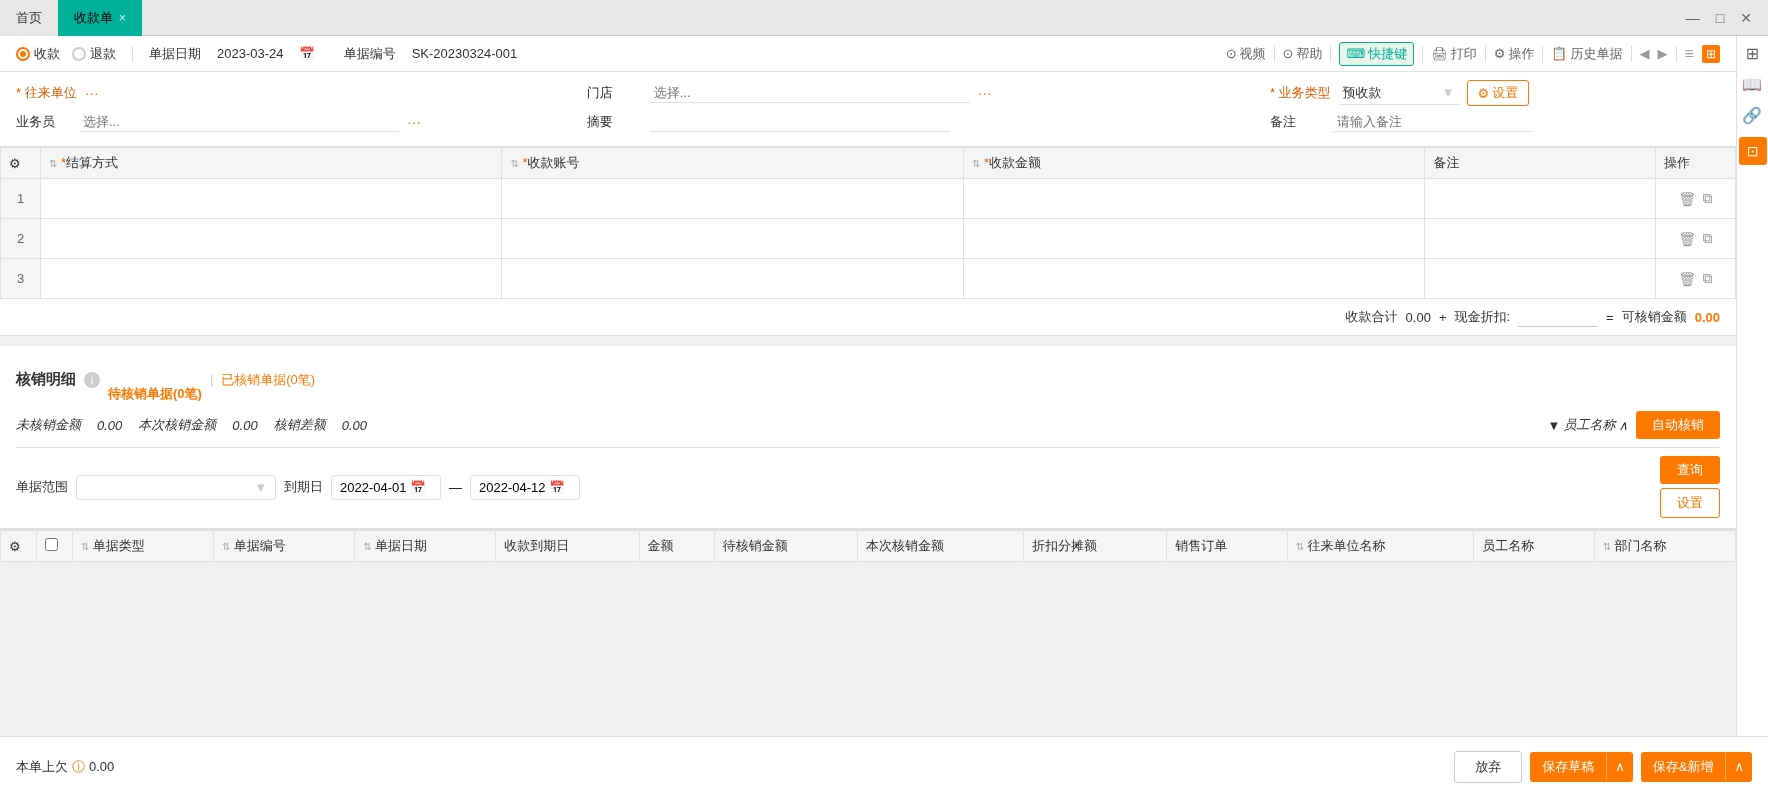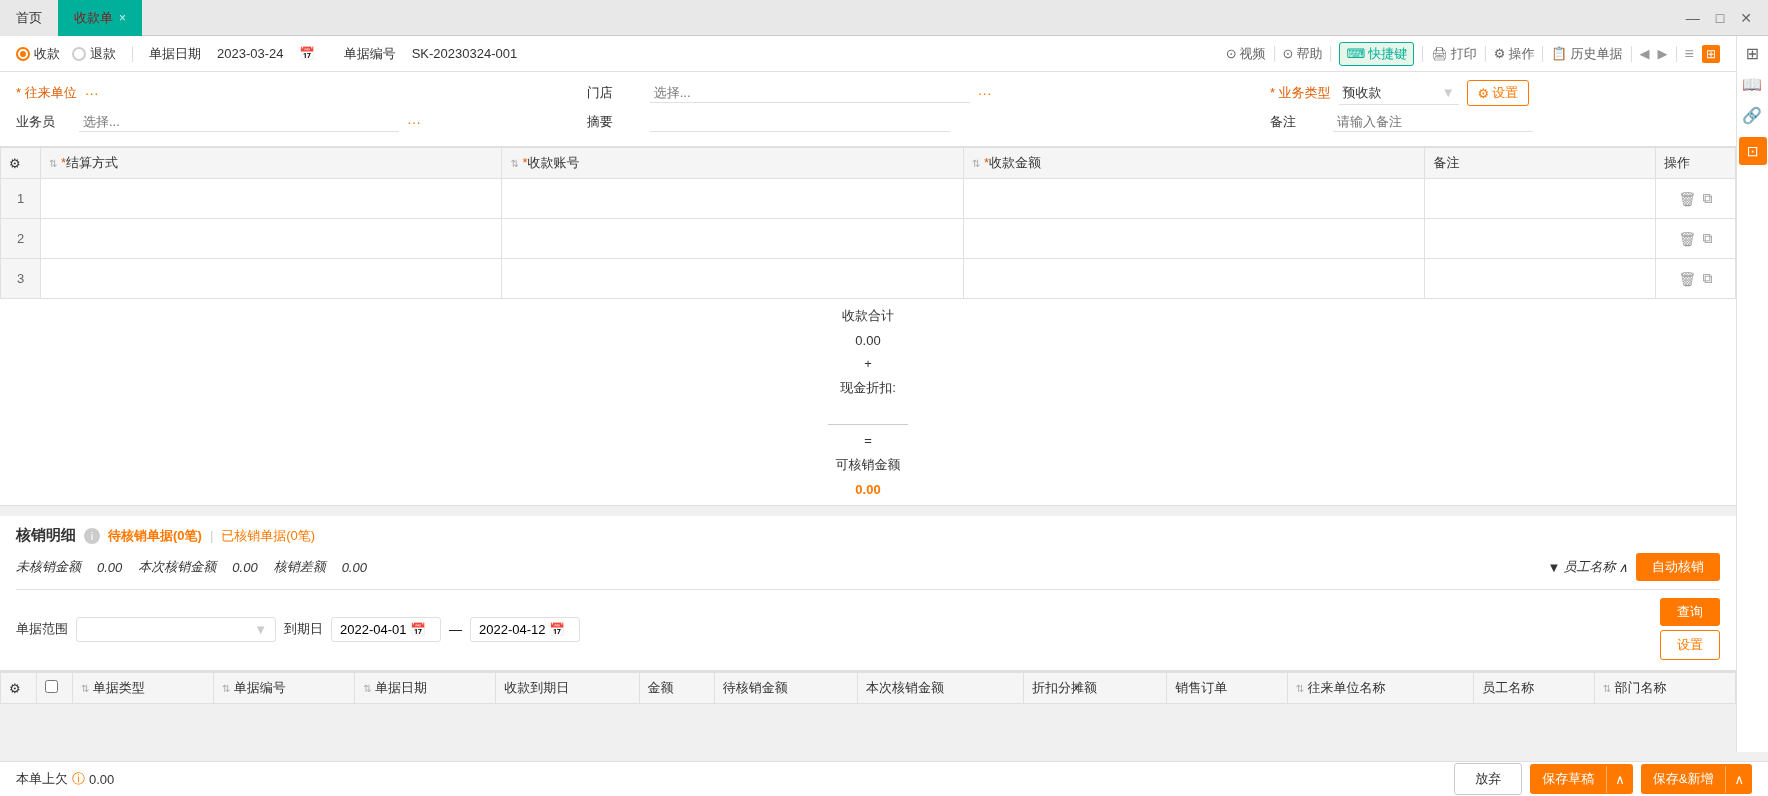--- a/index.html
+++ b/index.html
@@ -77,36 +77,36 @@
       border: 1px solid #e0e0e0; padding: 0; height: 40px;
     }
     .data-table .row-num { text-align: center; color: #666; width: 40px; background: #f5f5f5; }
     .action-cell { display: flex; align-items: center; justify-content: center; gap: 6px; }
     .action-icon { color: #999; cursor: pointer; font-size: 14px; }
 
     
     .summary-row {
       background: #fff; display: flex; align-items: center; justify-content: flex-end;
       padding: 8px 16px; gap: 8px; border-bottom: 1px solid #e0e0e0;
-      font-size: 13px; color: #333; flex-direction: column;
+      font-size: 13px; color: #333;
     }
     .summary-highlight { color: #ff7800; font-weight: bold; }
     .summary-input {
       border: none; border-bottom: 1px solid #ccc; outline: none;
       width: 80px; padding: 2px 4px; font-size: 13px;
     }
 
     
     .verify-section { background: #fff; padding: 10px 16px; border-bottom: 1px solid #e0e0e0; }
     .verify-title { display: flex; align-items: center; gap: 8px; margin-bottom: 6px; }
     .verify-title-text { font-size: 15px; font-weight: bold; color: #333; }
     .info-icon { width: 16px; height: 16px; border-radius: 50%; background: #ccc; color: #fff; font-size: 11px; display: inline-flex; align-items: center; justify-content: center; cursor: pointer; }
     .verify-tabs { display: flex; gap: 8px; align-items: center; }
     .verify-tab { color: #ff7800; cursor: pointer; font-size: 13px; }
-    .verify-tab.active { color: #ff7800; font-weight: bold; }
+    .verify-tab.active { color: #ff7800; font-weight: bold; margin-top: 29px; }
     .verify-meta { display: flex; align-items: center; gap: 16px; margin: 8px 0; font-size: 13px; }
     .verify-meta span { color: #333; font-style: italic; }
     .verify-meta .val { color: #333; }
     .filter-label { color: #333; font-size: 13px; white-space: nowrap; }
     .filter-select {
       border: 1px solid #e0e0e0; padding: 4px 8px; min-width: 200px;
       display: flex; align-items: center; justify-content: space-between;
       cursor: pointer; background: #fff; border-radius: 3px;
     }
     .filter-date {
@@ -122,21 +122,21 @@
     .verify-table-container { background: #fff; border-top: 1px solid #e0e0e0; }
     .verify-table { width: 100%; border-collapse: collapse; }
     .verify-table th {
       background: #f5f5f5; border: 1px solid #e0e0e0; padding: 6px 8px;
       text-align: left; font-weight: normal; font-size: 12px; color: #333;
       white-space: nowrap;
     }
 
     
     .bottom-bar {
-      position: fixed; bottom: 0; left: 0; right: 0; height: 35px;
+      position: fixed; bottom: 0; left: 0; right: 0; height: 60px;
       background: #fff; border-top: 1px solid #e0e0e0;
       display: flex; align-items: center; padding: 0 16px; gap: 8px;
     }
     .bottom-info { display: flex; align-items: center; gap: 4px; font-size: 13px; color: #333; }
     .bottom-info .icon { color: #ff7800; }
     .bottom-right { margin-left: auto; display: flex; align-items: center; gap: 8px; }
     .btn-white { background: #fff; color: #333; border: 1px solid #ccc; padding: 6px 20px; border-radius: 3px; cursor: pointer; font-size: 13px; }
     .btn-orange-split {
       display: flex; align-items: center; background: #ff7800; color: #fff;
       border: none; border-radius: 3px; cursor: pointer; font-size: 13px; overflow: hidden;
@@ -159,21 +159,21 @@
     .sort-icon { color: #aaa; font-size: 10px; }
   </style>
 </head>
 <body>
 
 <div class="tab-bar">
   <div class="tab-home">
     <span>首页</span>
   </div>
   <div class="tab-active" style="background:#00b09b; color:#fff; border-top:none;">
-    <span style="color:#7f1d1d;">收款单</span>
+    <span style="color:#000000;">收款单</span>
     <span class="tab-close" style="color:rgba(255,255,255,0.8);">×</span>
   </div>
   <div class="tab-bar-right">
     <span class="win-btn">—</span>
     <span class="win-btn">□</span>
     <span class="win-btn">✕</span>
   </div>
 </div>
 
 <div class="main-content">

